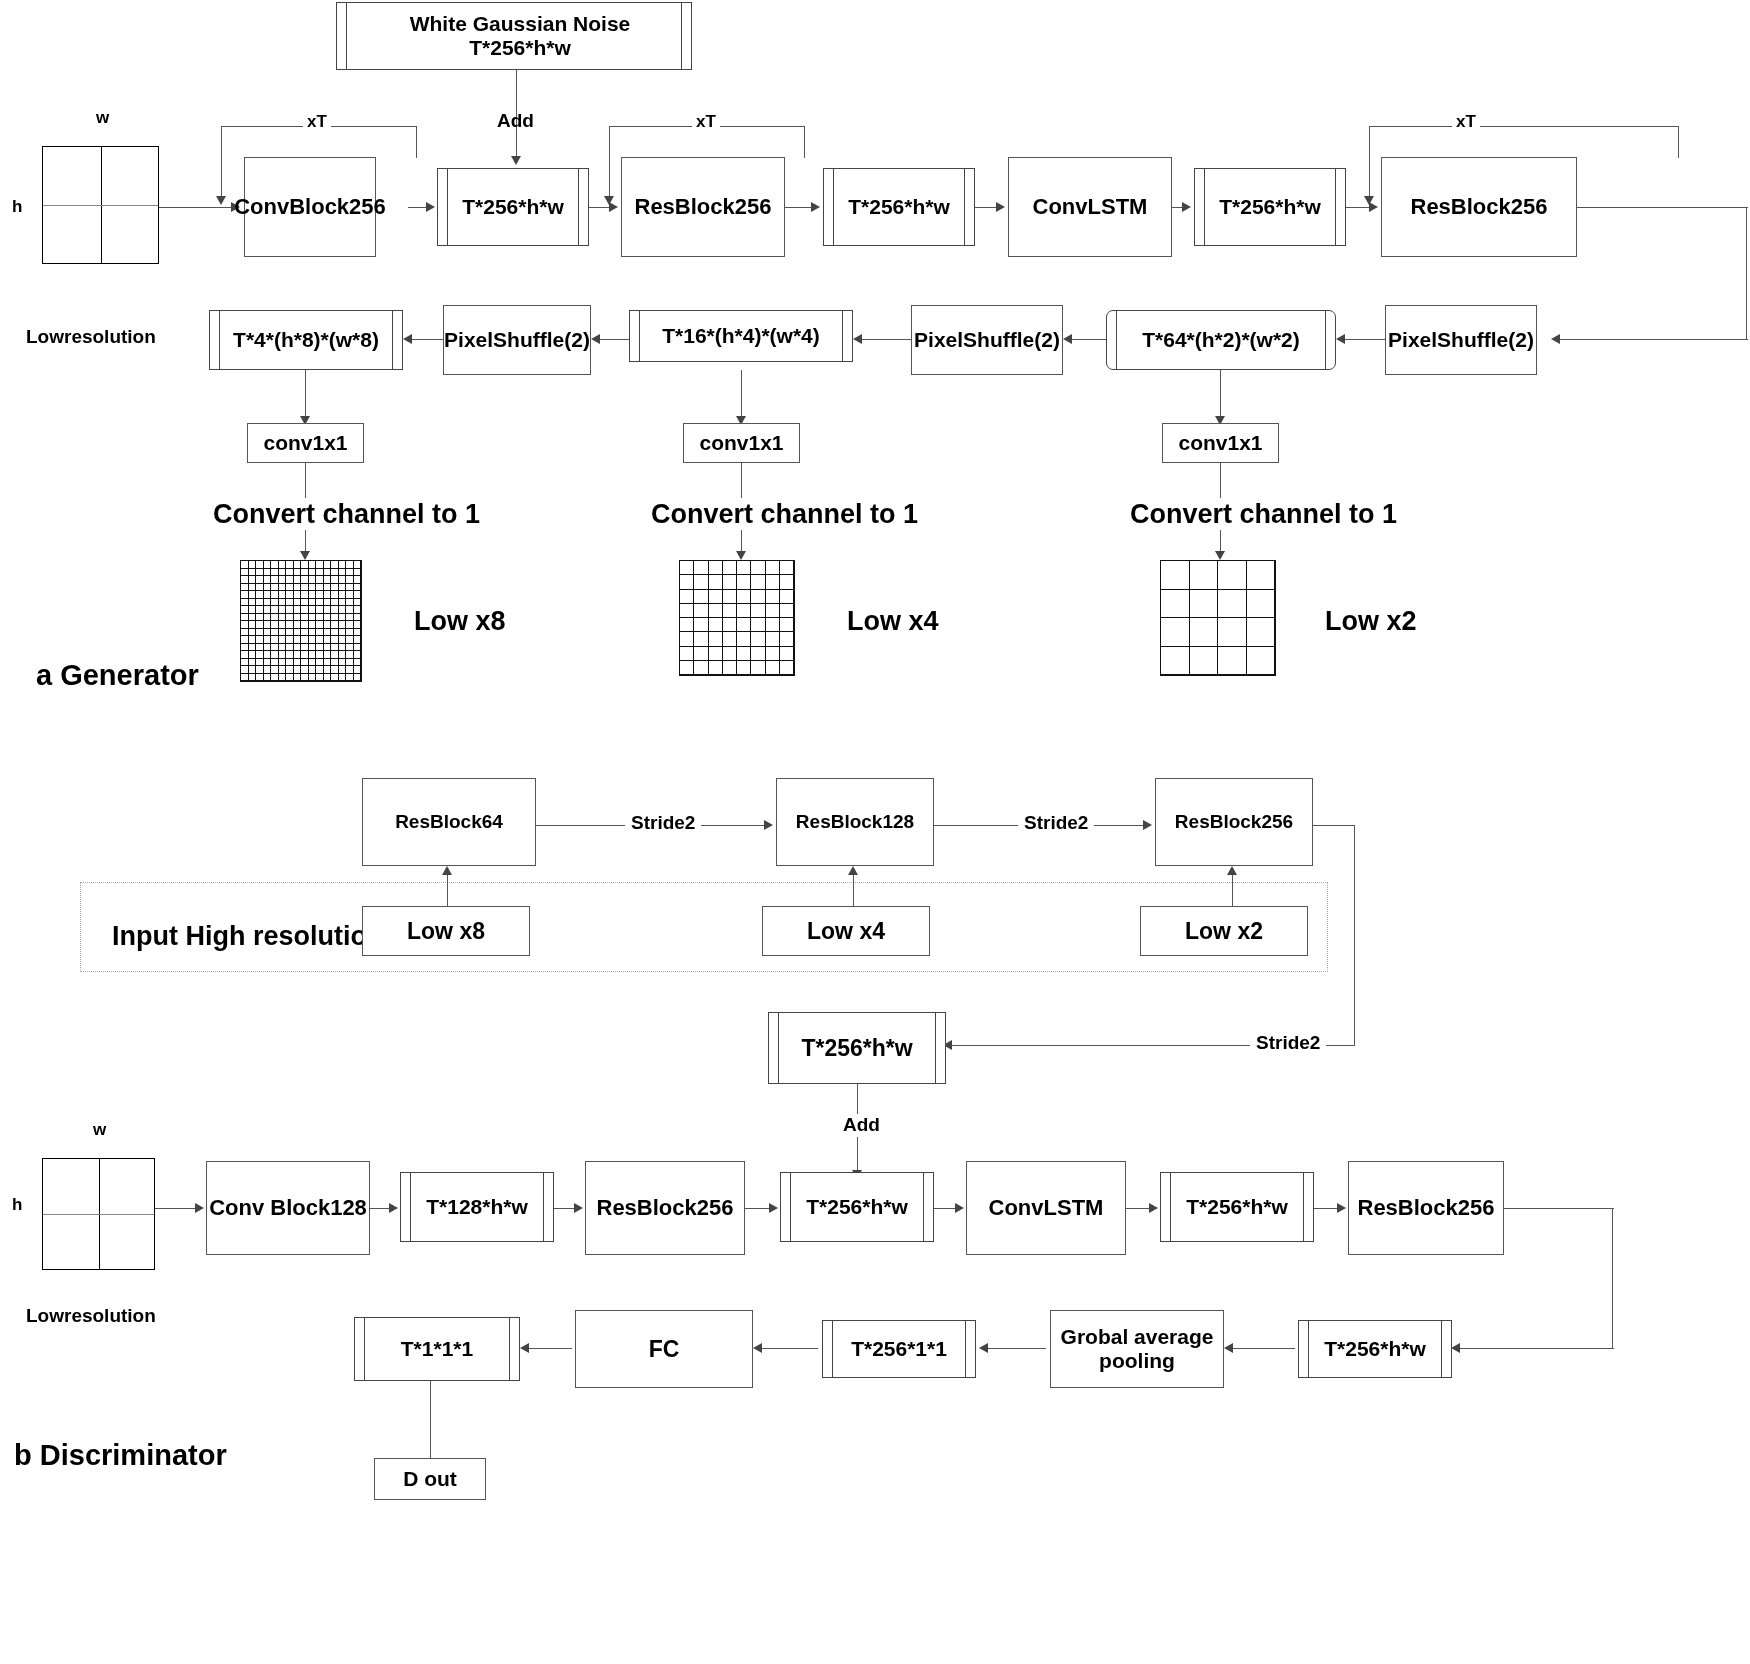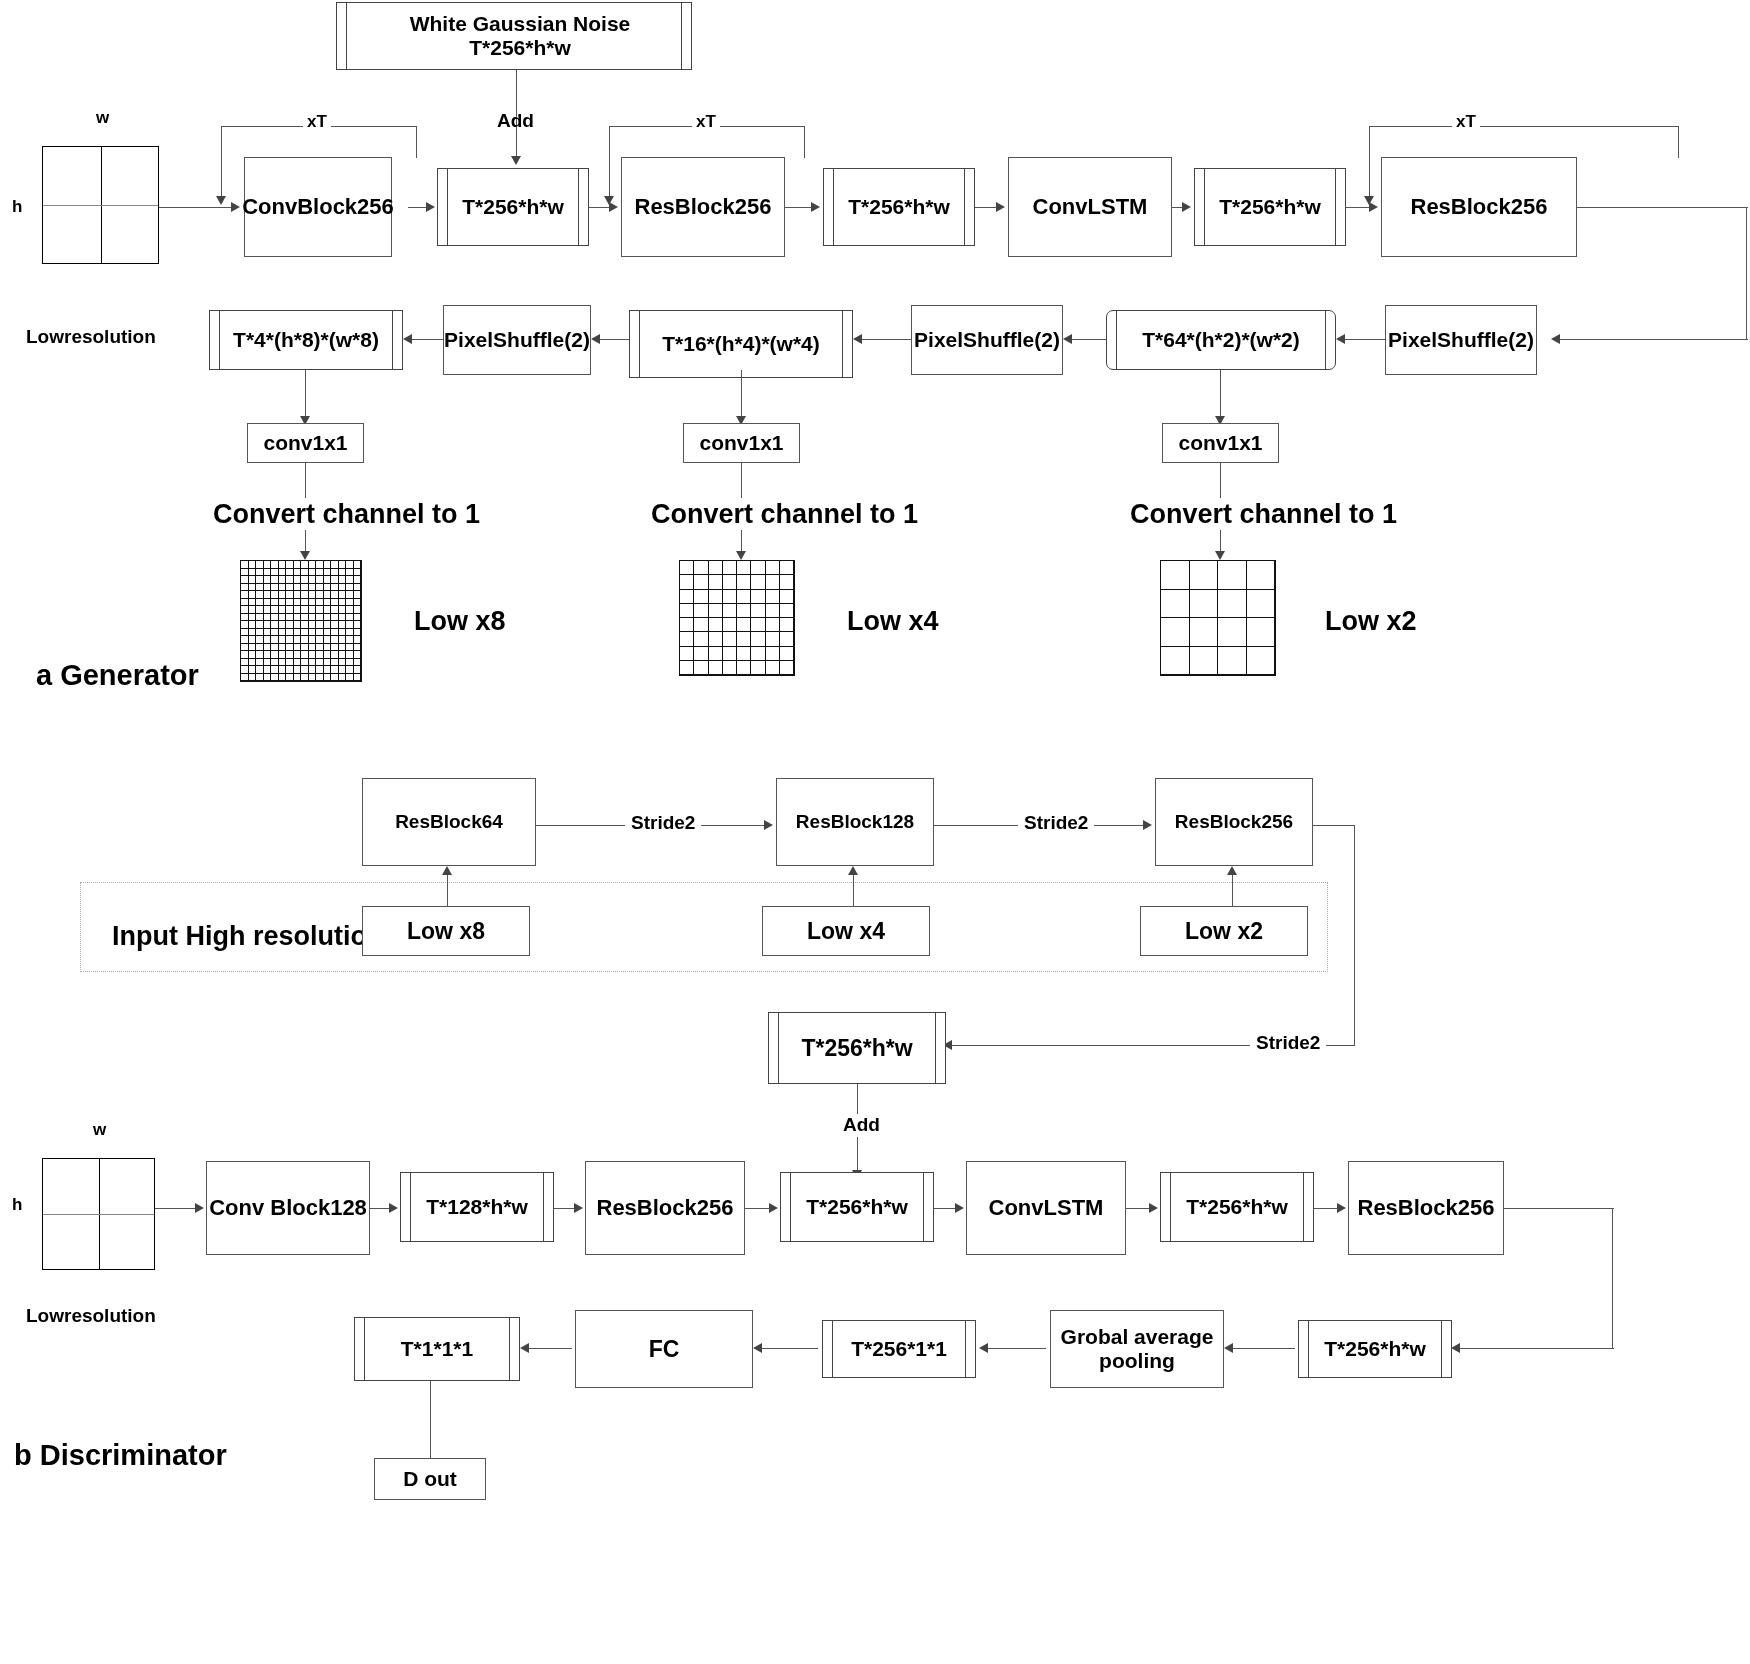--- a/index.html
+++ b/index.html
@@ -144,21 +144,21 @@
   <div class="imgframe" style="left:42px;top:146px;width:117px;height:118px;">
     <div class="vmid"></div>
     <div class="hmid"></div>
   </div>
   <div class="txt lbl-small" style="left:96px;top:108px;">w</div>
   <div class="txt lbl-small" style="left:12px;top:197px;">h</div>
 
   <div class="hline" style="left:159px;top:207px;width:72px;"></div>
   <div class="arrow-r" style="left:231px;top:202px;"></div>
 
-  <div class="box" style="left:244px;top:157px;width:148px;height:100px;font-size:22px;">
+  <div class="box" style="left:244px;top:157px;width:132px;height:100px;font-size:22px;">
     <span>ConvBlock256</span>
   </div>
   <div class="box tensor" style="left:437px;top:168px;width:152px;height:78px;font-size:21px;">
     <span>T*256*h*w</span>
   </div>
   <div class="box" style="left:621px;top:157px;width:164px;height:100px;font-size:22px;">
     <span>ResBlock256</span>
   </div>
   <div class="box tensor" style="left:823px;top:168px;width:152px;height:78px;font-size:21px;">
     <span>T*256*h*w</span>
@@ -215,21 +215,21 @@
   <div class="arrow-l" style="left:1551px;top:334px;"></div>
 
   <div class="txt lbl-med" style="left:26px;top:326px;">Lowresolution</div>
 
   <div class="box tensor" style="left:209px;top:310px;width:194px;height:60px;font-size:21px;">
     <span>T*4*(h*8)*(w*8)</span>
   </div>
   <div class="box" style="left:443px;top:305px;width:148px;height:70px;font-size:21px;">
     <span>PixelShuffle(2)</span>
   </div>
-  <div class="box tensor" style="left:629px;top:310px;width:224px;height:68px;font-size:21px;">
+  <div class="box tensor" style="left:629px;top:310px;width:224px;height:52px;font-size:21px;">
     <span>T*16*(h*4)*(w*4)</span>
   </div>
   <div class="box" style="left:911px;top:305px;width:152px;height:70px;font-size:21px;">
     <span>PixelShuffle(2)</span>
   </div>
   <div class="box tensor" style="left:1106px;top:310px;width:230px;height:60px;font-size:21px;border-radius:7px;">
     <span>T*64*(h*2)*(w*2)</span>
   </div>
   <div class="box" style="left:1385px;top:305px;width:152px;height:70px;font-size:21px;">
     <span>PixelShuffle(2)</span>

